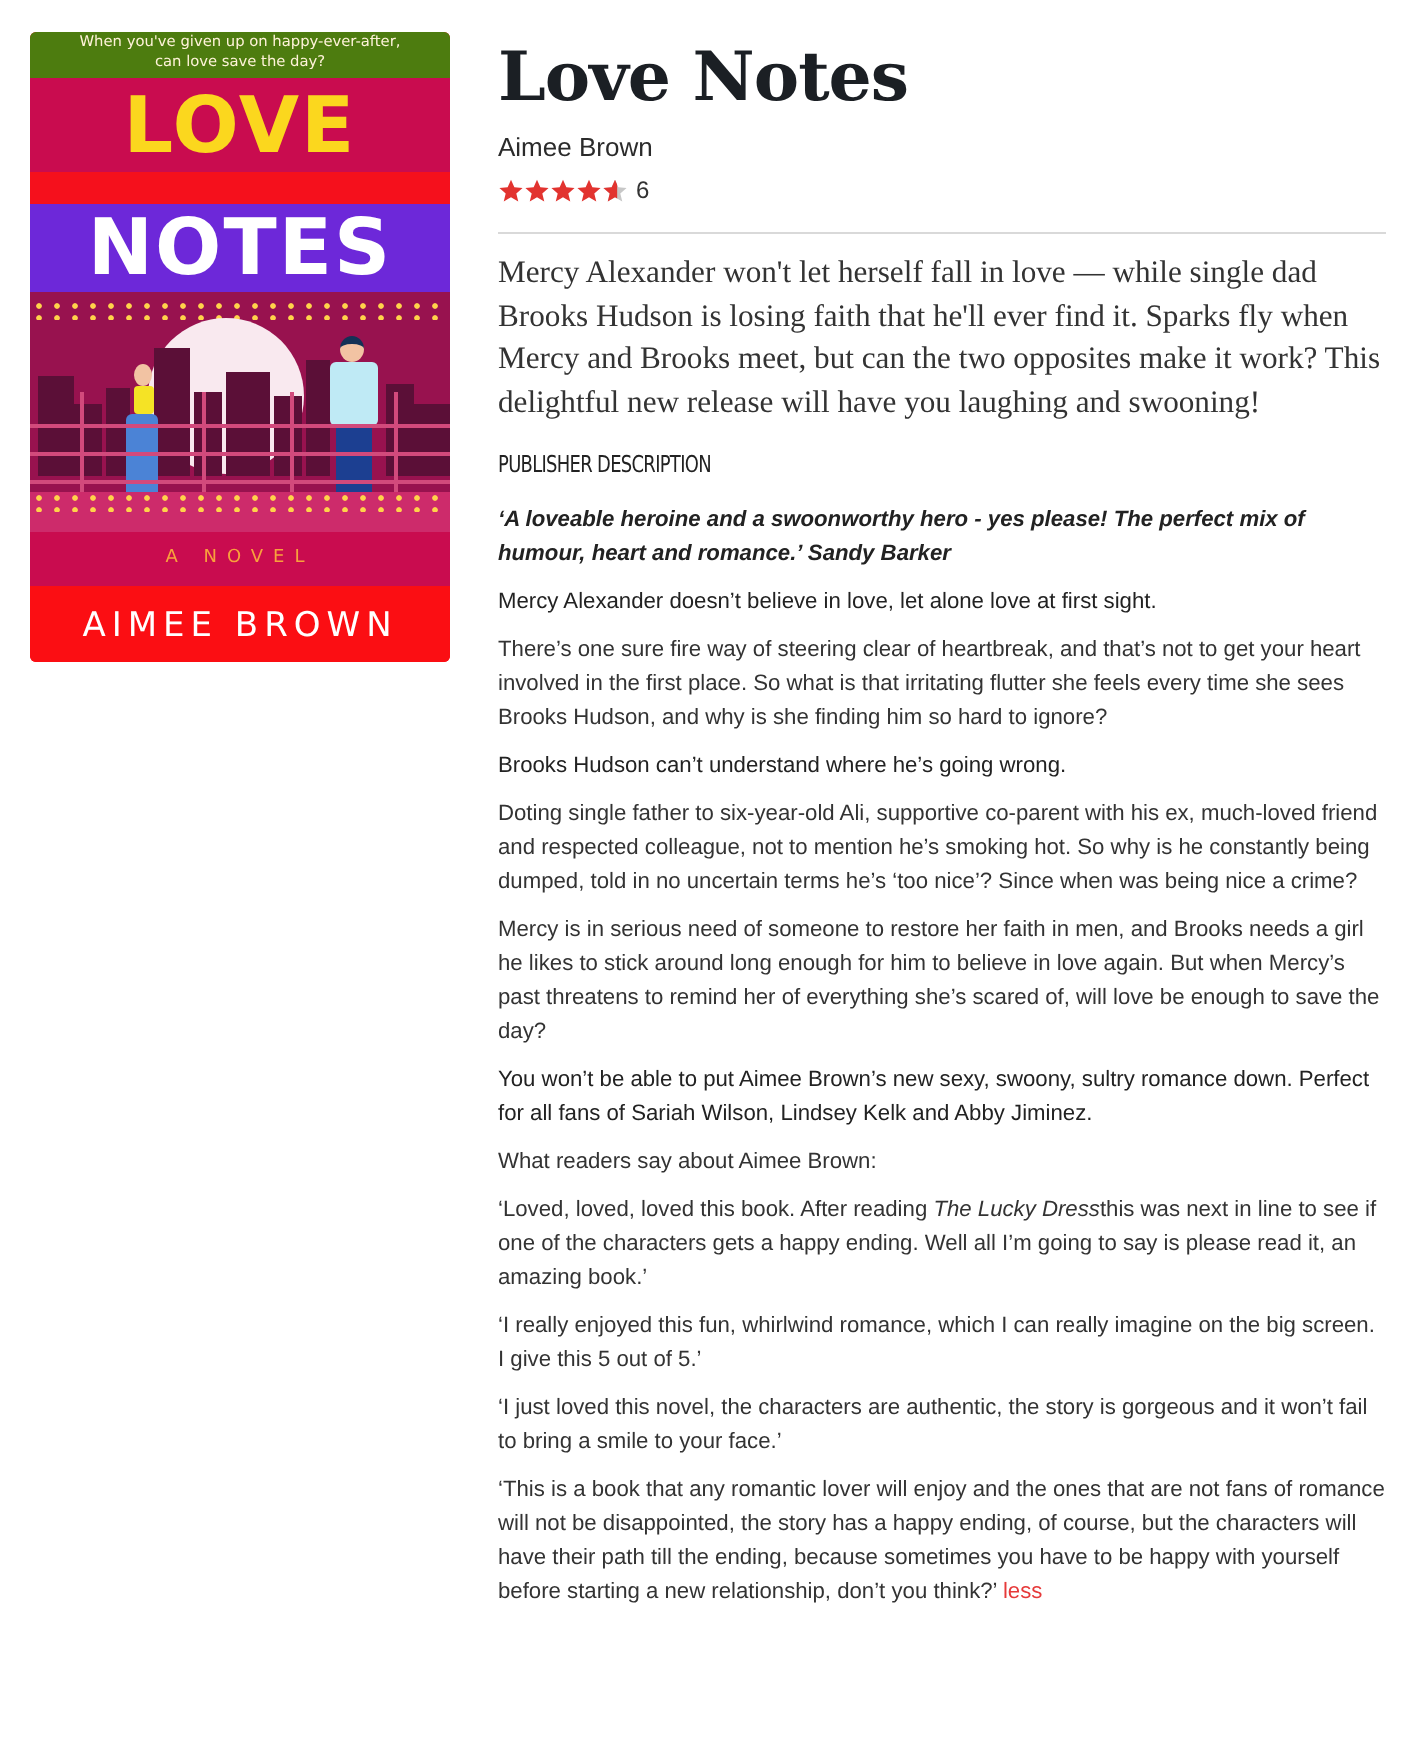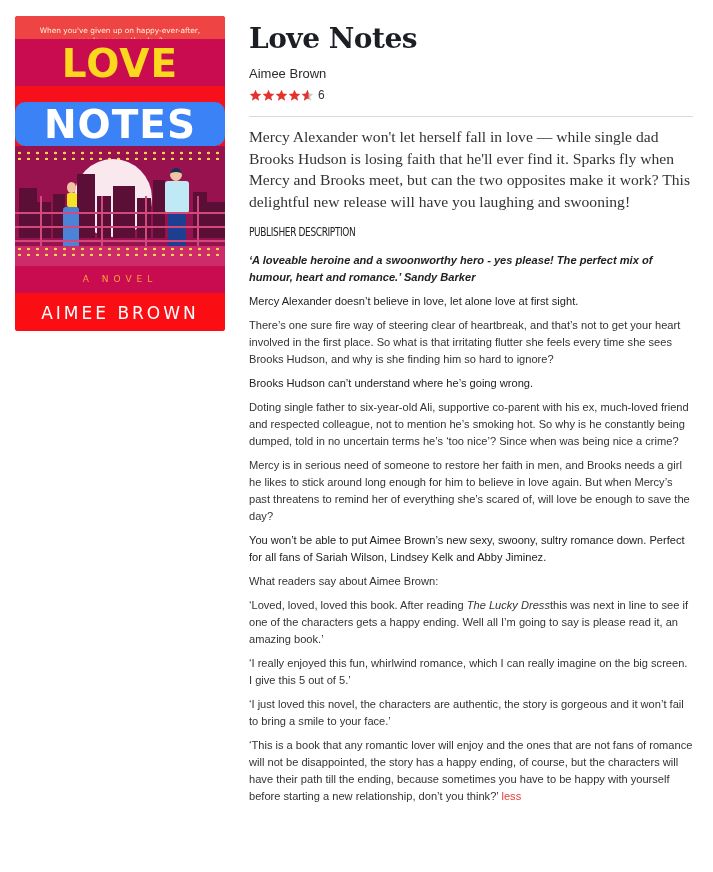--- a/index.html
+++ b/index.html
@@ -2,23 +2,23 @@
 <html><head>
 <meta charset="utf-8">
 <style>
   * { box-sizing: border-box; margin: 0; padding: 0; }
   html, body { width: 713px; height: 872px; background: #ffffff; overflow: hidden; }
   body { font-family: "Liberation Sans", sans-serif; color: #2b2b2b; position: relative; }
 
   
   .left-col { position: absolute; left: 15px; top: 16px; width: 210px; }
   .cover { position: relative; width: 210px; height: 315px; border-radius: 3px; overflow: hidden; background: #f5101c; }
-  .cover .top-band { position: absolute; left: 0; top: 0; width: 100%; height: 39px; background: #ef4444; color: #fff3d9; font-size: 7.4px; text-align: center; padding-top: 10px; line-height: 10px; font-family: "DejaVu Sans", sans-serif; }
+  .cover .top-band { position: absolute; left: 0; top: 0; width: 100%; height: 39px; background: #4d7c0f; color: #fff3d9; font-size: 7.4px; text-align: center; padding-top: 0; line-height: 10px; font-family: "DejaVu Sans", sans-serif; }
   .cover .love-band { position: absolute; left: 0; top: 23px; width: 100%; height: 47px; background: #c90c4f; color: #fbd71e; font-size: 39px; font-weight: bold; text-align: center; line-height: 50px; letter-spacing: 1px; font-family: "DejaVu Sans", sans-serif; }
-  .cover .notes-band { position: absolute; left: 0; top: 86px; width: 100%; height: 44px; background: #3b82f6; color: #ffffff; font-size: 39px; font-weight: bold; text-align: center; line-height: 46px; letter-spacing: 1px; font-family: "DejaVu Sans", sans-serif; border-radius: 10px; }
+  .cover .notes-band { position: absolute; left: 0; top: 86px; width: 100%; height: 44px; background: #6d28d9; color: #ffffff; font-size: 39px; font-weight: bold; text-align: center; line-height: 46px; letter-spacing: 1px; font-family: "DejaVu Sans", sans-serif; }
   .cover .scene { position: absolute; left: 0; top: 130px; width: 100%; height: 120px; background: #98124f; overflow: hidden; }
   .cover .moon { position: absolute; left: 59px; top: 13px; width: 78px; height: 78px; border-radius: 50%; background: #f9e9ef; }
   .cover .bldg { position: absolute; bottom: 28px; background: #5b0f37; }
   .cover .railing { position: absolute; left: 0; width: 100%; height: 2px; background: #d24a7c; }
   .cover .post { position: absolute; bottom: 18px; width: 2px; height: 52px; background: #d24a7c; }
   .cover .floor { position: absolute; left: 0; bottom: 0; width: 100%; height: 20px; background: #cd2b6b; }
   .cover .lights { position: absolute; left: 0; top: 4px; width: 100%; height: 10px;
      background-image: radial-gradient(circle, #ffd34a 1.2px, transparent 1.6px);
      background-size: 9px 6px; }
   .cover .lights.bottom { top: auto; bottom: 10px; }
@@ -29,21 +29,21 @@
   .cover .man-legs { position: absolute; left: 153px; top: 67px; width: 18px; height: 40px; background: #1c3f91; }
   .cover .man-head { position: absolute; left: 155px; top: 22px; width: 12px; height: 13px; background: #f2c3a3; border-radius: 50%; border-top: 4px solid #143156; }
   .cover .novel-band { position: absolute; left: 0; top: 250px; width: 100%; height: 27px; background: #c90c4f; color: #f8a13c; font-size: 9px; text-align: center; line-height: 27px; letter-spacing: 5px; font-family: "DejaVu Sans", sans-serif; }
   .cover .author-band { position: absolute; left: 0; top: 277px; width: 100%; height: 38px; background: #fb0e13; color: #ffffff; font-size: 17px; text-align: center; line-height: 40px; letter-spacing: 3px; font-family: "DejaVu Sans", sans-serif; }
 
   .read-preview { display: flex; align-items: center; justify-content: center; margin-top: 11px; color: #e63a3a; font-size: 11px; cursor: pointer; }
   .read-preview svg { margin-right: 8px; }
 
   
   .right-col { position: absolute; left: 249px; top: 16px; width: 444px; }
-  .title { font-family: "DejaVu Serif", serif; font-weight: bold; font-size: 28px; color: #1b1f24; letter-spacing: -0.5px; line-height: 46px; margin-top: 0px; }
+  .title { font-family: "DejaVu Serif", serif; font-weight: bold; font-size: 34px; color: #1b1f24; letter-spacing: -0.5px; line-height: 46px; margin-top: 0px; }
   .author { font-size: 13px; color: #2b2b2b; margin-top: 4px; cursor: pointer; }
   .rating { display: flex; align-items: center; margin-top: 5px; height: 18px; }
   .rating .stars { display: flex; }
   .rating .count { font-size: 12px; margin-left: 4px; color: #333; }
   .divider { height: 1px; background: #d9d9d9; margin-top: 12px; }
   .blurb { font-family: "Liberation Serif", serif; font-size: 15.6px; line-height: 21.6px; color: #333; margin-top: 9px; }
   .section-heading { font-family: "DejaVu Sans Condensed", "DejaVu Sans", sans-serif; font-size: 11.6px; color: #222; margin-top: 13px; letter-spacing: -0.4px; text-transform: uppercase; transform: scaleX(0.86); transform-origin: left; white-space: nowrap; }
   .desc { margin-top: 13px; font-size: 11.1px; line-height: 17px; color: #333; }
   .desc p { margin-bottom: 7px; }
   .desc p.bold { font-weight: normal; color: #222; }

